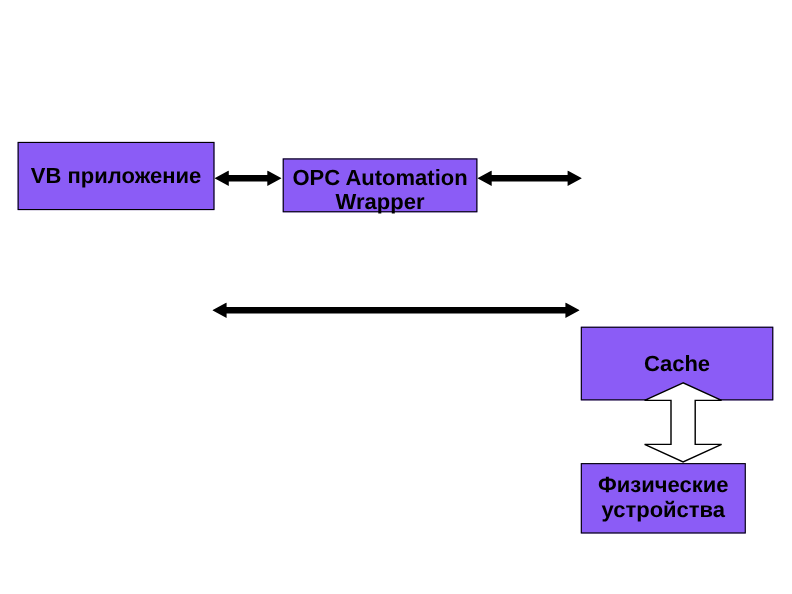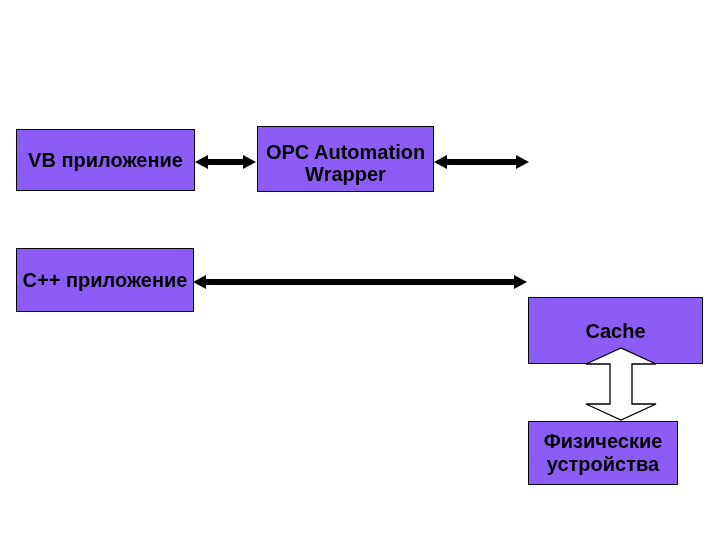--- a/index.html
+++ b/index.html
@@ -23,21 +23,21 @@
     display: flex;
     align-items: center;
     justify-content: center;
     text-align: center;
     font-weight: bold;
     font-size: 20px;
     line-height: 22px;
     color: #000000;
   }
   #vb-box      { left: 16px;  top: 129px; width: 179px; height: 62px; }
-  #wrapper-box { left: 257px; top: 126px; width: 177px; height: 66px; padding-top: 8px; }
+  #wrapper-box { left: 257px; top: 144px; width: 177px; height: 49px; padding-top: 8px; }
   #server-box  { left: 528px; top: 127px; width: 175px; height: 171px; line-height: 23px; }
   #cache-box   { left: 528px; top: 297px; width: 175px; height: 67px; }
   #cpp-box     { left: 16px;  top: 248px; width: 178px; height: 64px; }
   #devices-box { left: 528px; top: 421px; width: 150px; height: 64px; line-height: 23px; }
   .label { display: inline-block; padding: 0 4px; }
   .arrow-svg { position: absolute; display: block; }
   #arrow-vb-wrapper   { left: 195px; top: 155px; }
   #arrow-wrapper-srv  { left: 434px; top: 155px; }
   #arrow-cpp-srv      { left: 193px; top: 275px; }
   #arrow-cache-dev    { left: 585px; top: 347px; }
@@ -53,23 +53,20 @@
 
   <div class="box" id="wrapper-box">
     <span class="label">OPC Automation Wrapper</span>
   </div>
 
 
   <div class="box" id="cache-box">
     <span class="label">Cache</span>
   </div>
 
-  <div class="box" id="cpp-box">
-    <span class="label">C++ приложение</span>
-  </div>
 
   <div class="box" id="devices-box">
     <span class="label">Физические устройства</span>
   </div>
 
   <svg class="arrow-svg" id="arrow-vb-wrapper" width="61" height="14" viewBox="0 0 61 14">
     <polygon points="0,7 13,0 13,4 48,4 48,0 61,7 48,14 48,10 13,10 13,14" fill="#000000"></polygon>
   </svg>
 
   <svg class="arrow-svg" id="arrow-wrapper-srv" width="95" height="14" viewBox="0 0 95 14">

